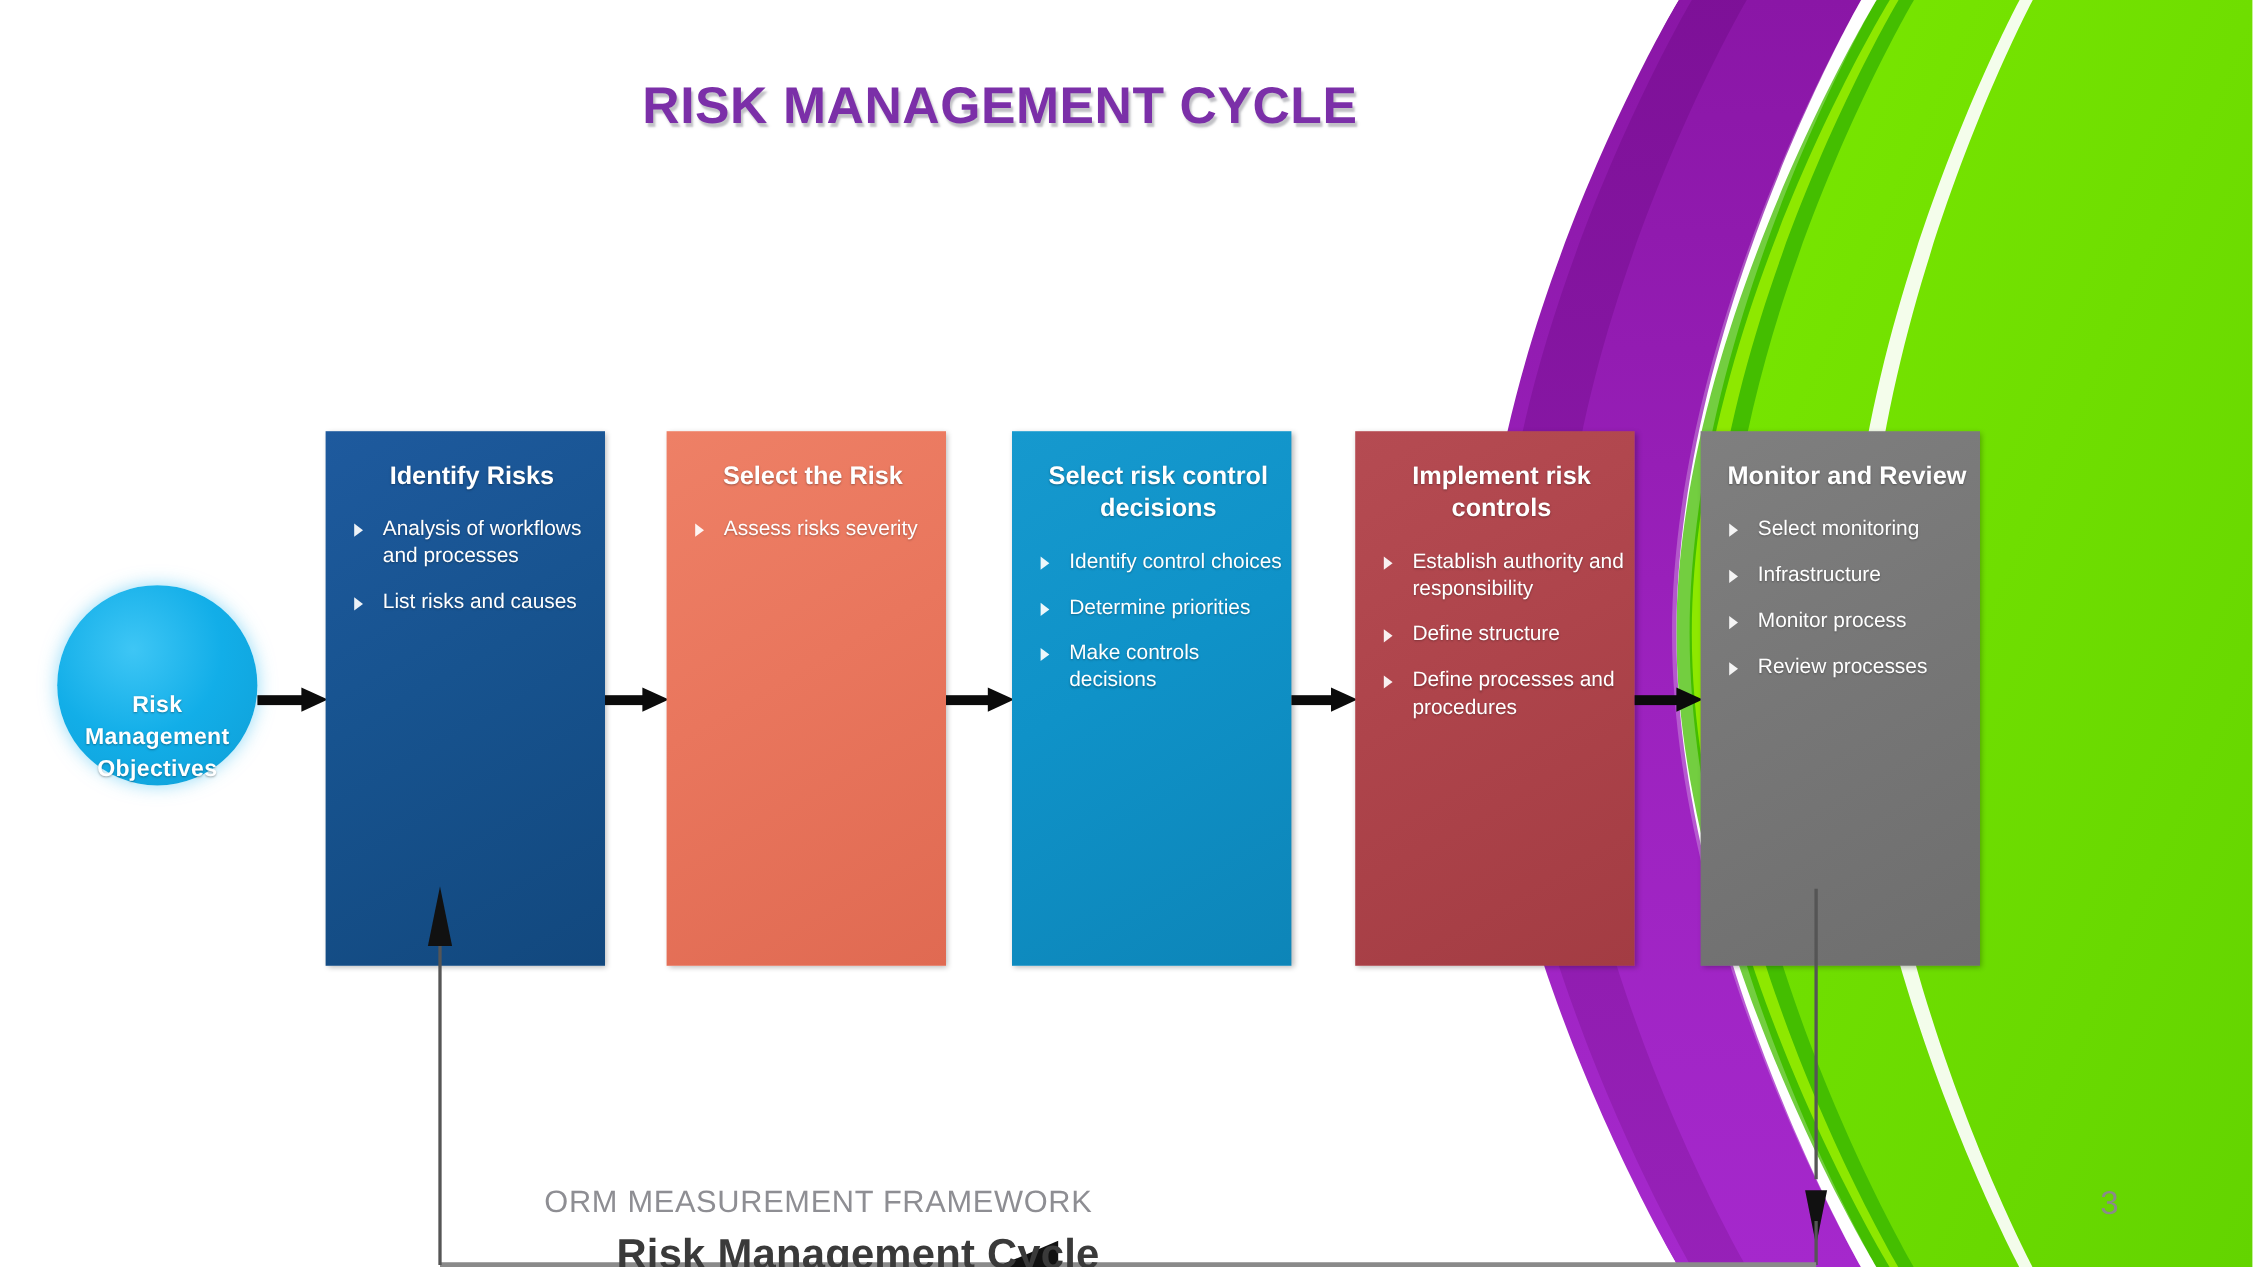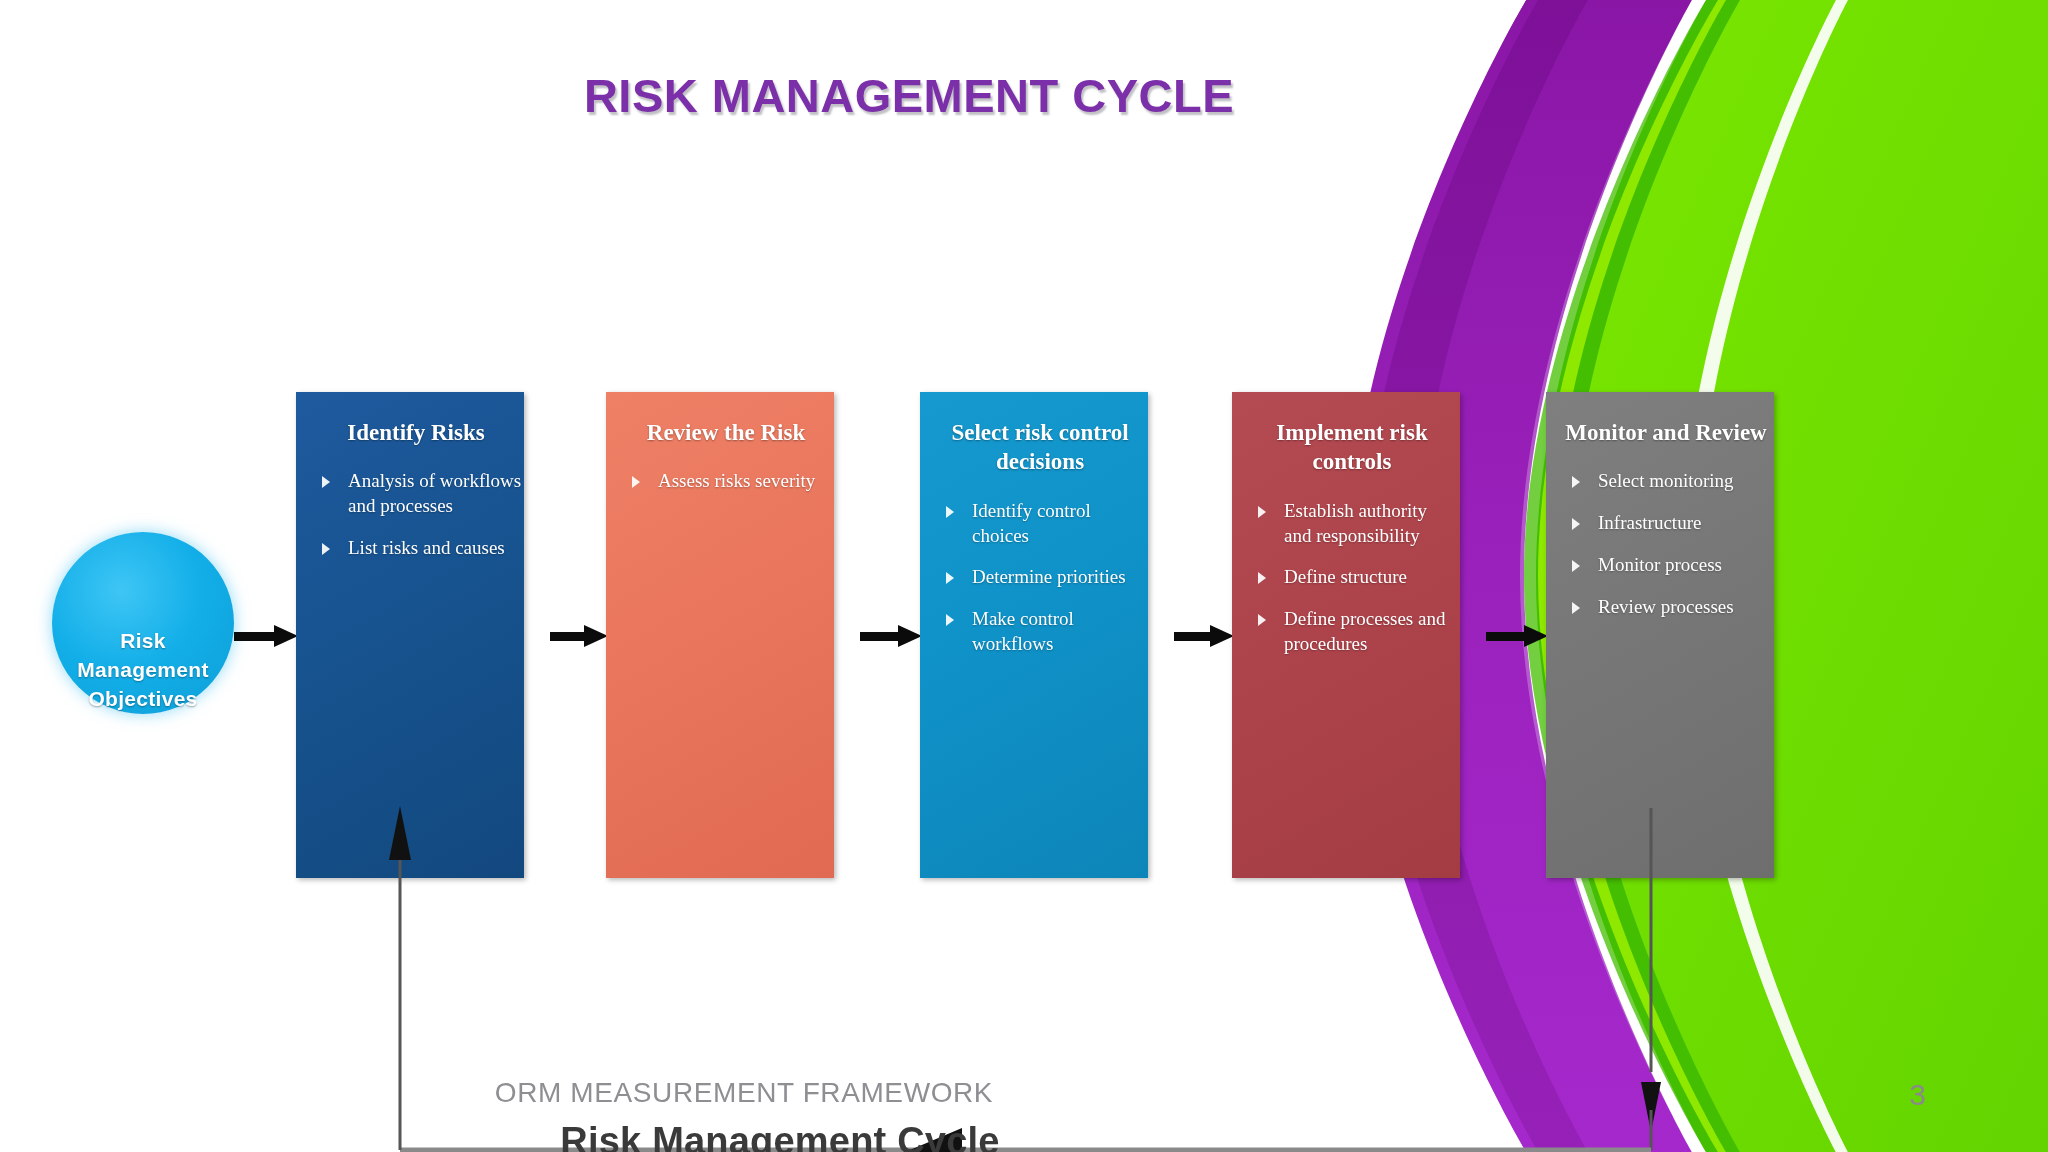--- a/index.html
+++ b/index.html
@@ -39,25 +39,24 @@
     text-align:center;
   }
   .circle span{
     color:#ffffff;font-weight:bold;font-size:21px;line-height:1.38;
     text-shadow:0 1px 2px rgba(0,0,0,.35);
     letter-spacing:.3px;
     filter:blur(.25px);
   }
 
   .box{
-    position:absolute;top:232px;width:228px;height:486px;
+    position:absolute;top:232px;width:254px;height:486px;
     box-sizing:border-box;
     padding:26px 2px 10px 14px;
     box-shadow:2px 2px 5px rgba(0,0,0,.28);
-    font-family:Liberation Serif, serif;
   }
   .box h3{
     margin:0 0 22px 0;
     font-size:23px;font-weight:bold;line-height:1.28;
     color:#ffffff;text-align:center;
     text-shadow:0 1px 2px rgba(0,0,0,.35);
     filter:blur(.2px);
   }
   .box ul{margin:0;padding:0;list-style:none;}
   .box li{
@@ -196,37 +195,37 @@
         <li><span class="bullet"></span><span>List risks and causes</span></li>
       </ul>
     </div>
 
     <div class="conn c1">
       <div class="shaft"></div>
       <div class="head"></div>
     </div>
 
     <div class="box b2">
-      <h3>Review the Risk</h3>
+      <h3>Select the Risk</h3>
       <ul>
         <li><span class="bullet"></span><span>Assess risks severity</span></li>
       </ul>
     </div>
 
     <div class="conn c2">
       <div class="shaft"></div>
       <div class="head"></div>
     </div>
 
     <div class="box b3">
       <h3>Select risk control decisions</h3>
       <ul>
         <li><span class="bullet"></span><span>Identify control choices</span></li>
         <li><span class="bullet"></span><span>Determine priorities</span></li>
-        <li><span class="bullet"></span><span>Make control workflows</span></li>
+        <li><span class="bullet"></span><span>Make controls decisions</span></li>
       </ul>
     </div>
 
     <div class="conn c3">
       <div class="shaft"></div>
       <div class="head"></div>
     </div>
 
     <div class="box b4">
       <h3>Implement risk controls</h3>

